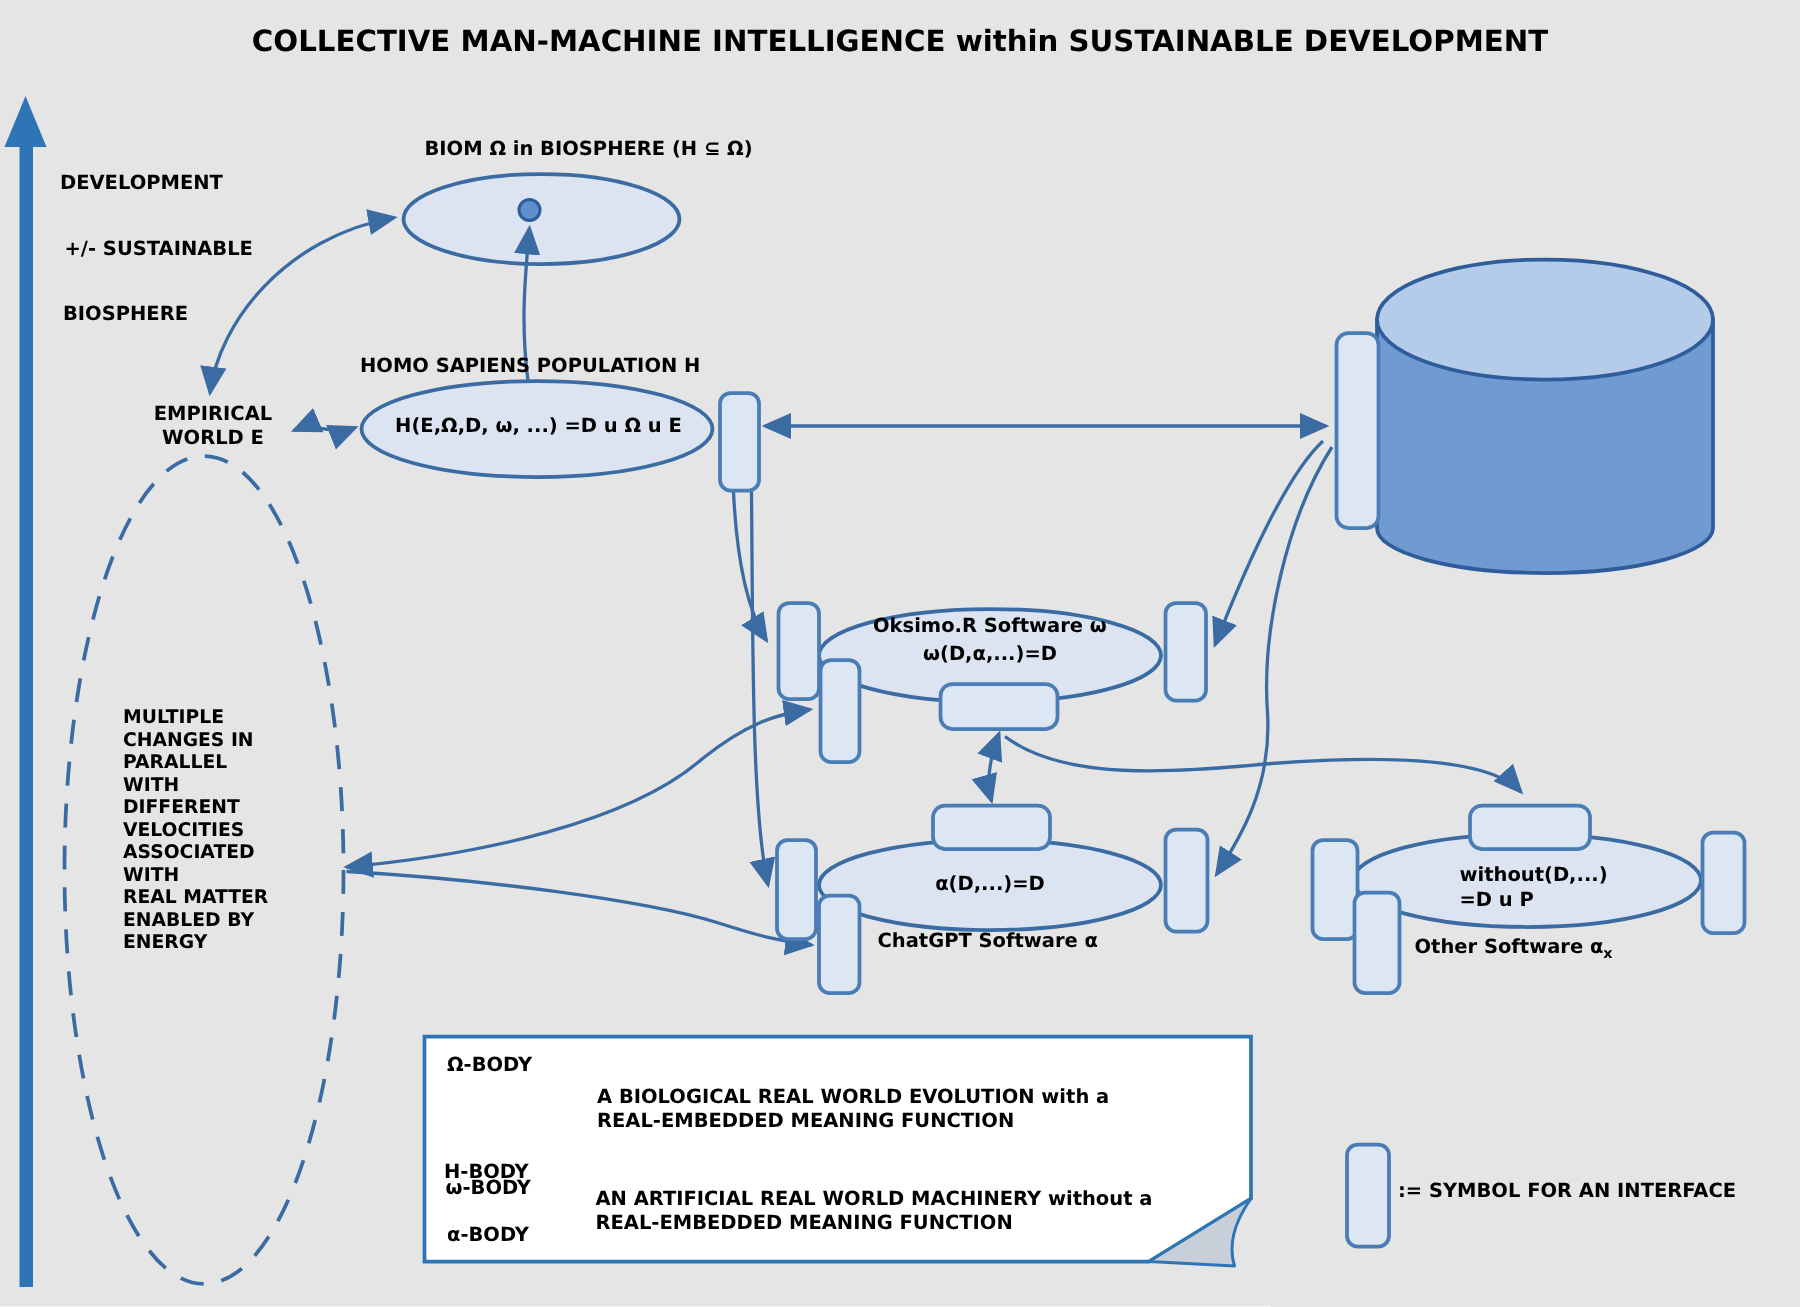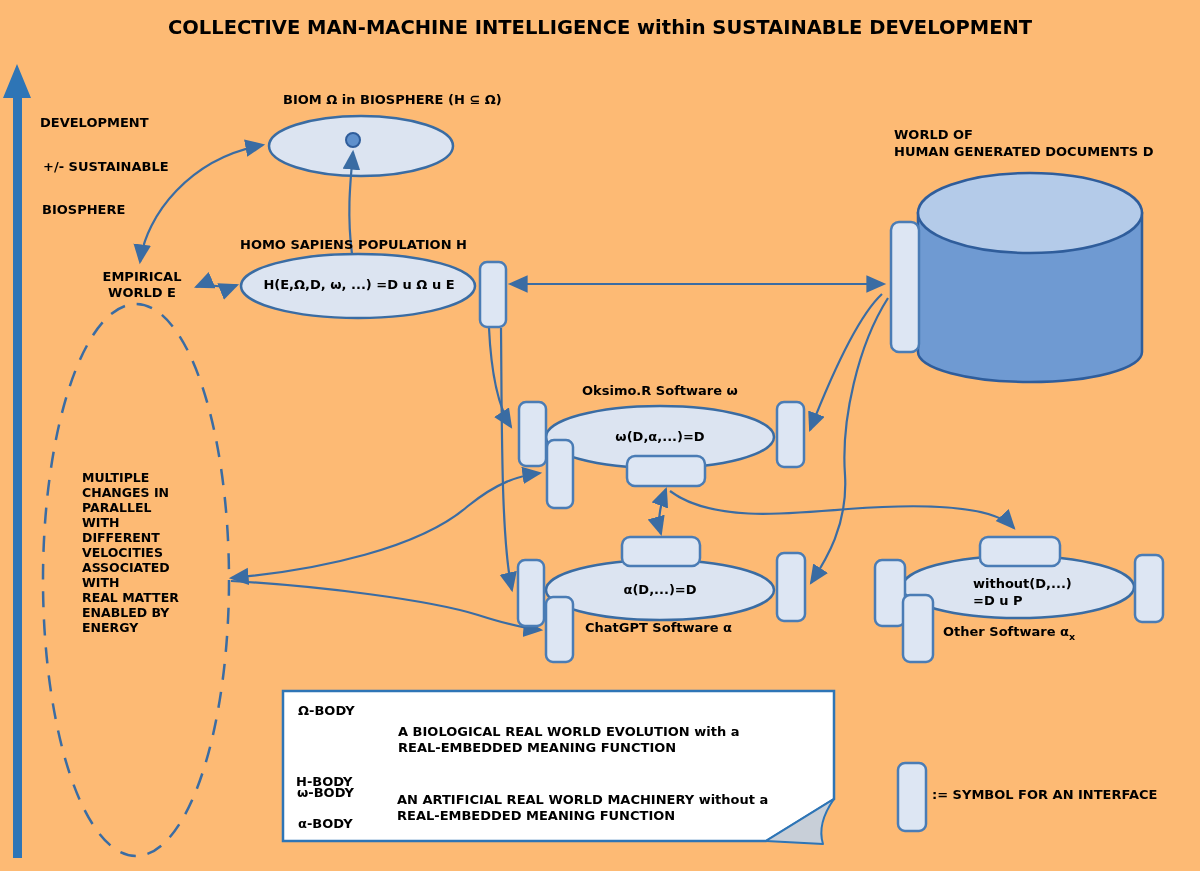--- a/index.html
+++ b/index.html
@@ -1,18 +1,18 @@
 <!DOCTYPE html>
 <html><head>
 <meta charset="utf-8">
 <style>
   html,body { margin:0; padding:0; background:#ffffff; }
   #stage {
     position:relative; width:1200px; height:871px; overflow:hidden;
-    background:#fdba74; font-family:"DejaVu Sans", sans-serif;
+    background:#e5e5e5; font-family:"DejaVu Sans", sans-serif;
   }
   #diagram-svg { position:absolute; left:0; top:0; z-index:0; }
   .lbl {
     position:absolute; z-index:2; font-weight:bold; color:#000;
     font-size:13px; line-height:1.25; white-space:nowrap;
     font-family:"DejaVu Sans", sans-serif;
   }
   .pre { white-space:pre-line; }
   .ctr { text-align:center; }
   .title { font-size:19.5px; left:0; top:16px; width:100%; text-align:center; }
@@ -124,24 +124,22 @@
 PARALLEL
 WITH
 DIFFERENT
 VELOCITIES
 ASSOCIATED
 WITH
 REAL MATTER
 ENABLED BY
 ENERGY</div>
 
-  <div class="lbl pre" style="left:894px; top:126px; line-height:17px;">WORLD OF
-HUMAN GENERATED DOCUMENTS D</div>
 
-  <div class="lbl" style="left:582px; top:383px;">Oksimo.R Software ω</div>
+  <div class="lbl" style="left:582px; top:410px;">Oksimo.R Software ω</div>
   <div class="lbl formula ctr" style="left:590px; top:429px; width:140px;">ω(D,α,...)=D</div>
 
   <div class="lbl formula ctr" style="left:600px; top:582px; width:120px;">α(D,...)=D</div>
   <div class="lbl" style="left:585px; top:620px;">ChatGPT Software α</div>
 
   <div class="lbl pre formula" style="left:973px; top:575px; line-height:17px;">without(D,...)
 =D u P</div>
   <div class="lbl" style="left:943px; top:624px;"><span>Other Software α</span><sub class="sub">x</sub></div>
 
   <div class="lbl" style="left:298px; top:703px;">Ω-BODY</div>

